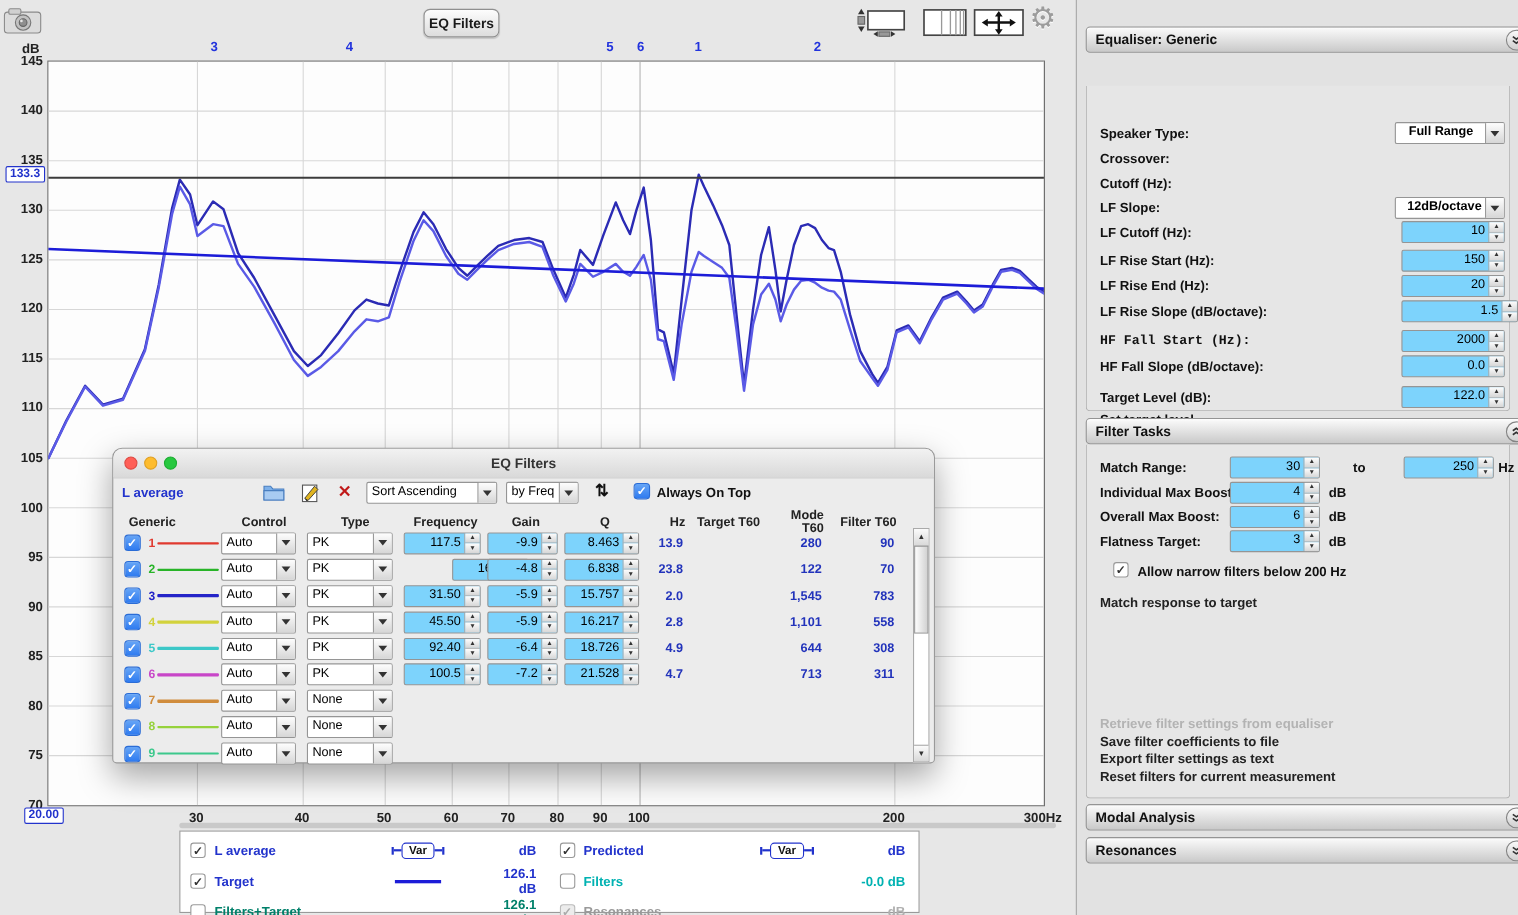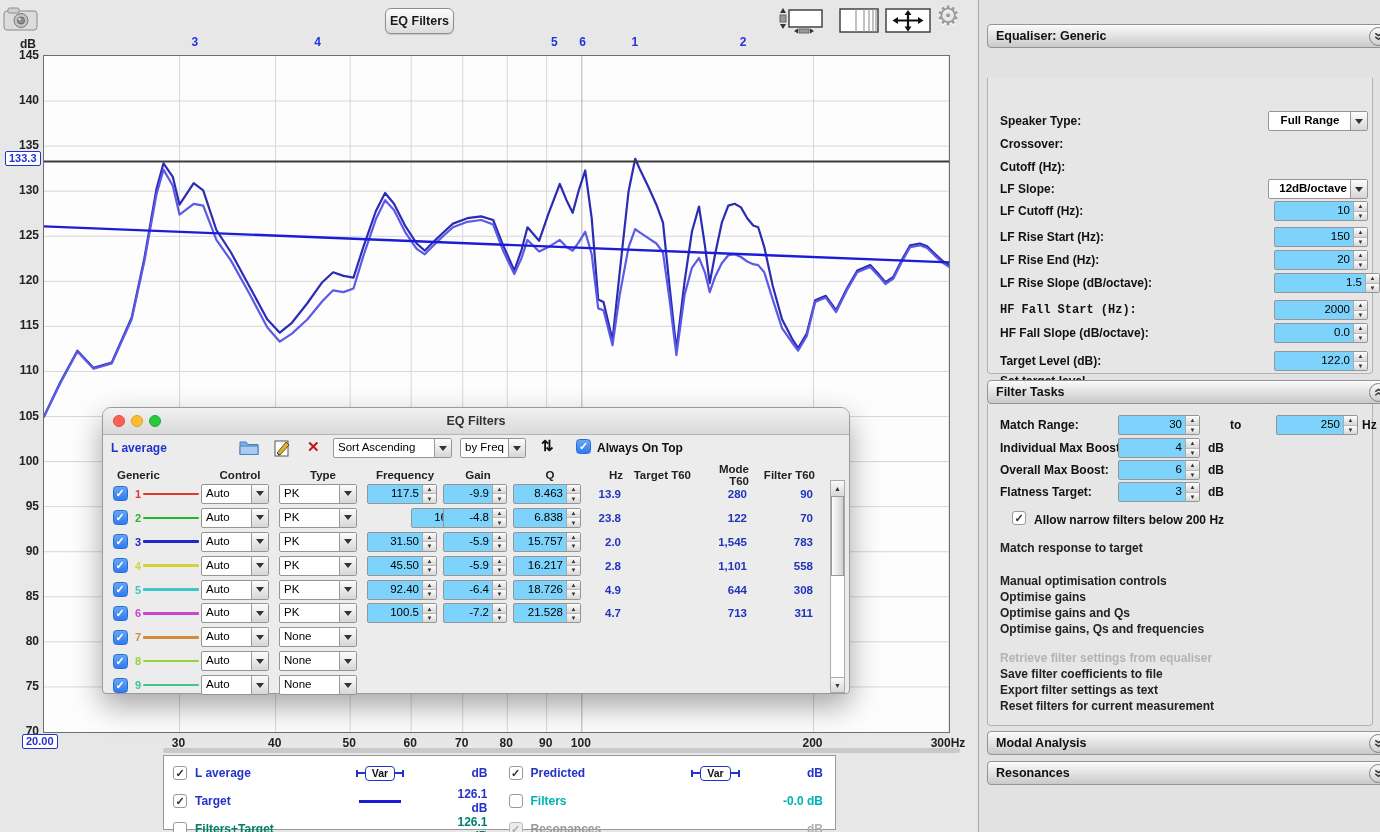--- a/index.html
+++ b/index.html
@@ -821,26 +821,20 @@
       <span class="sp-t">3</span>
       <span class="sp-b">
           <span>▲</span>
           <span>▼</span>
         </span>
     </div>
     <span class="slabel" style="left:220px;top:81px;">dB</span>
     <div class="wcheck sb-ctl" style="left:24px;top:107px;">✓</div>
     <span class="slabel" style="left:46px;top:109px;font-weight:700;">Allow narrow filters below 200 Hz</span>
     <span class="slabel saction" style="left:12px;top:136px;">Match response to target</span>
-    <div class="sb-ctl" style="left:12px;top:169px;" id="ft-opt-actions">
-        <div class="saction">Manual optimisation controls</div>
-        <div class="saction">Optimise gains</div>
-        <div class="saction">Optimise gains and Qs</div>
-        <div class="saction">Optimise gains, Qs and frequencies</div>
-      </div>
     <div class="sb-ctl" style="left:12px;top:246px;" id="ft-file-actions">
         <div class="saction dis">Retrieve filter settings from equaliser</div>
         <div class="saction">Save filter coefficients to file</div>
         <div class="saction">Export filter settings as text</div>
         <div class="saction">Reset filters for current measurement</div>
       </div>
   </div>
 
   <div class="sec-head" style="top:731px;">
     <span>Modal Analysis</span>

